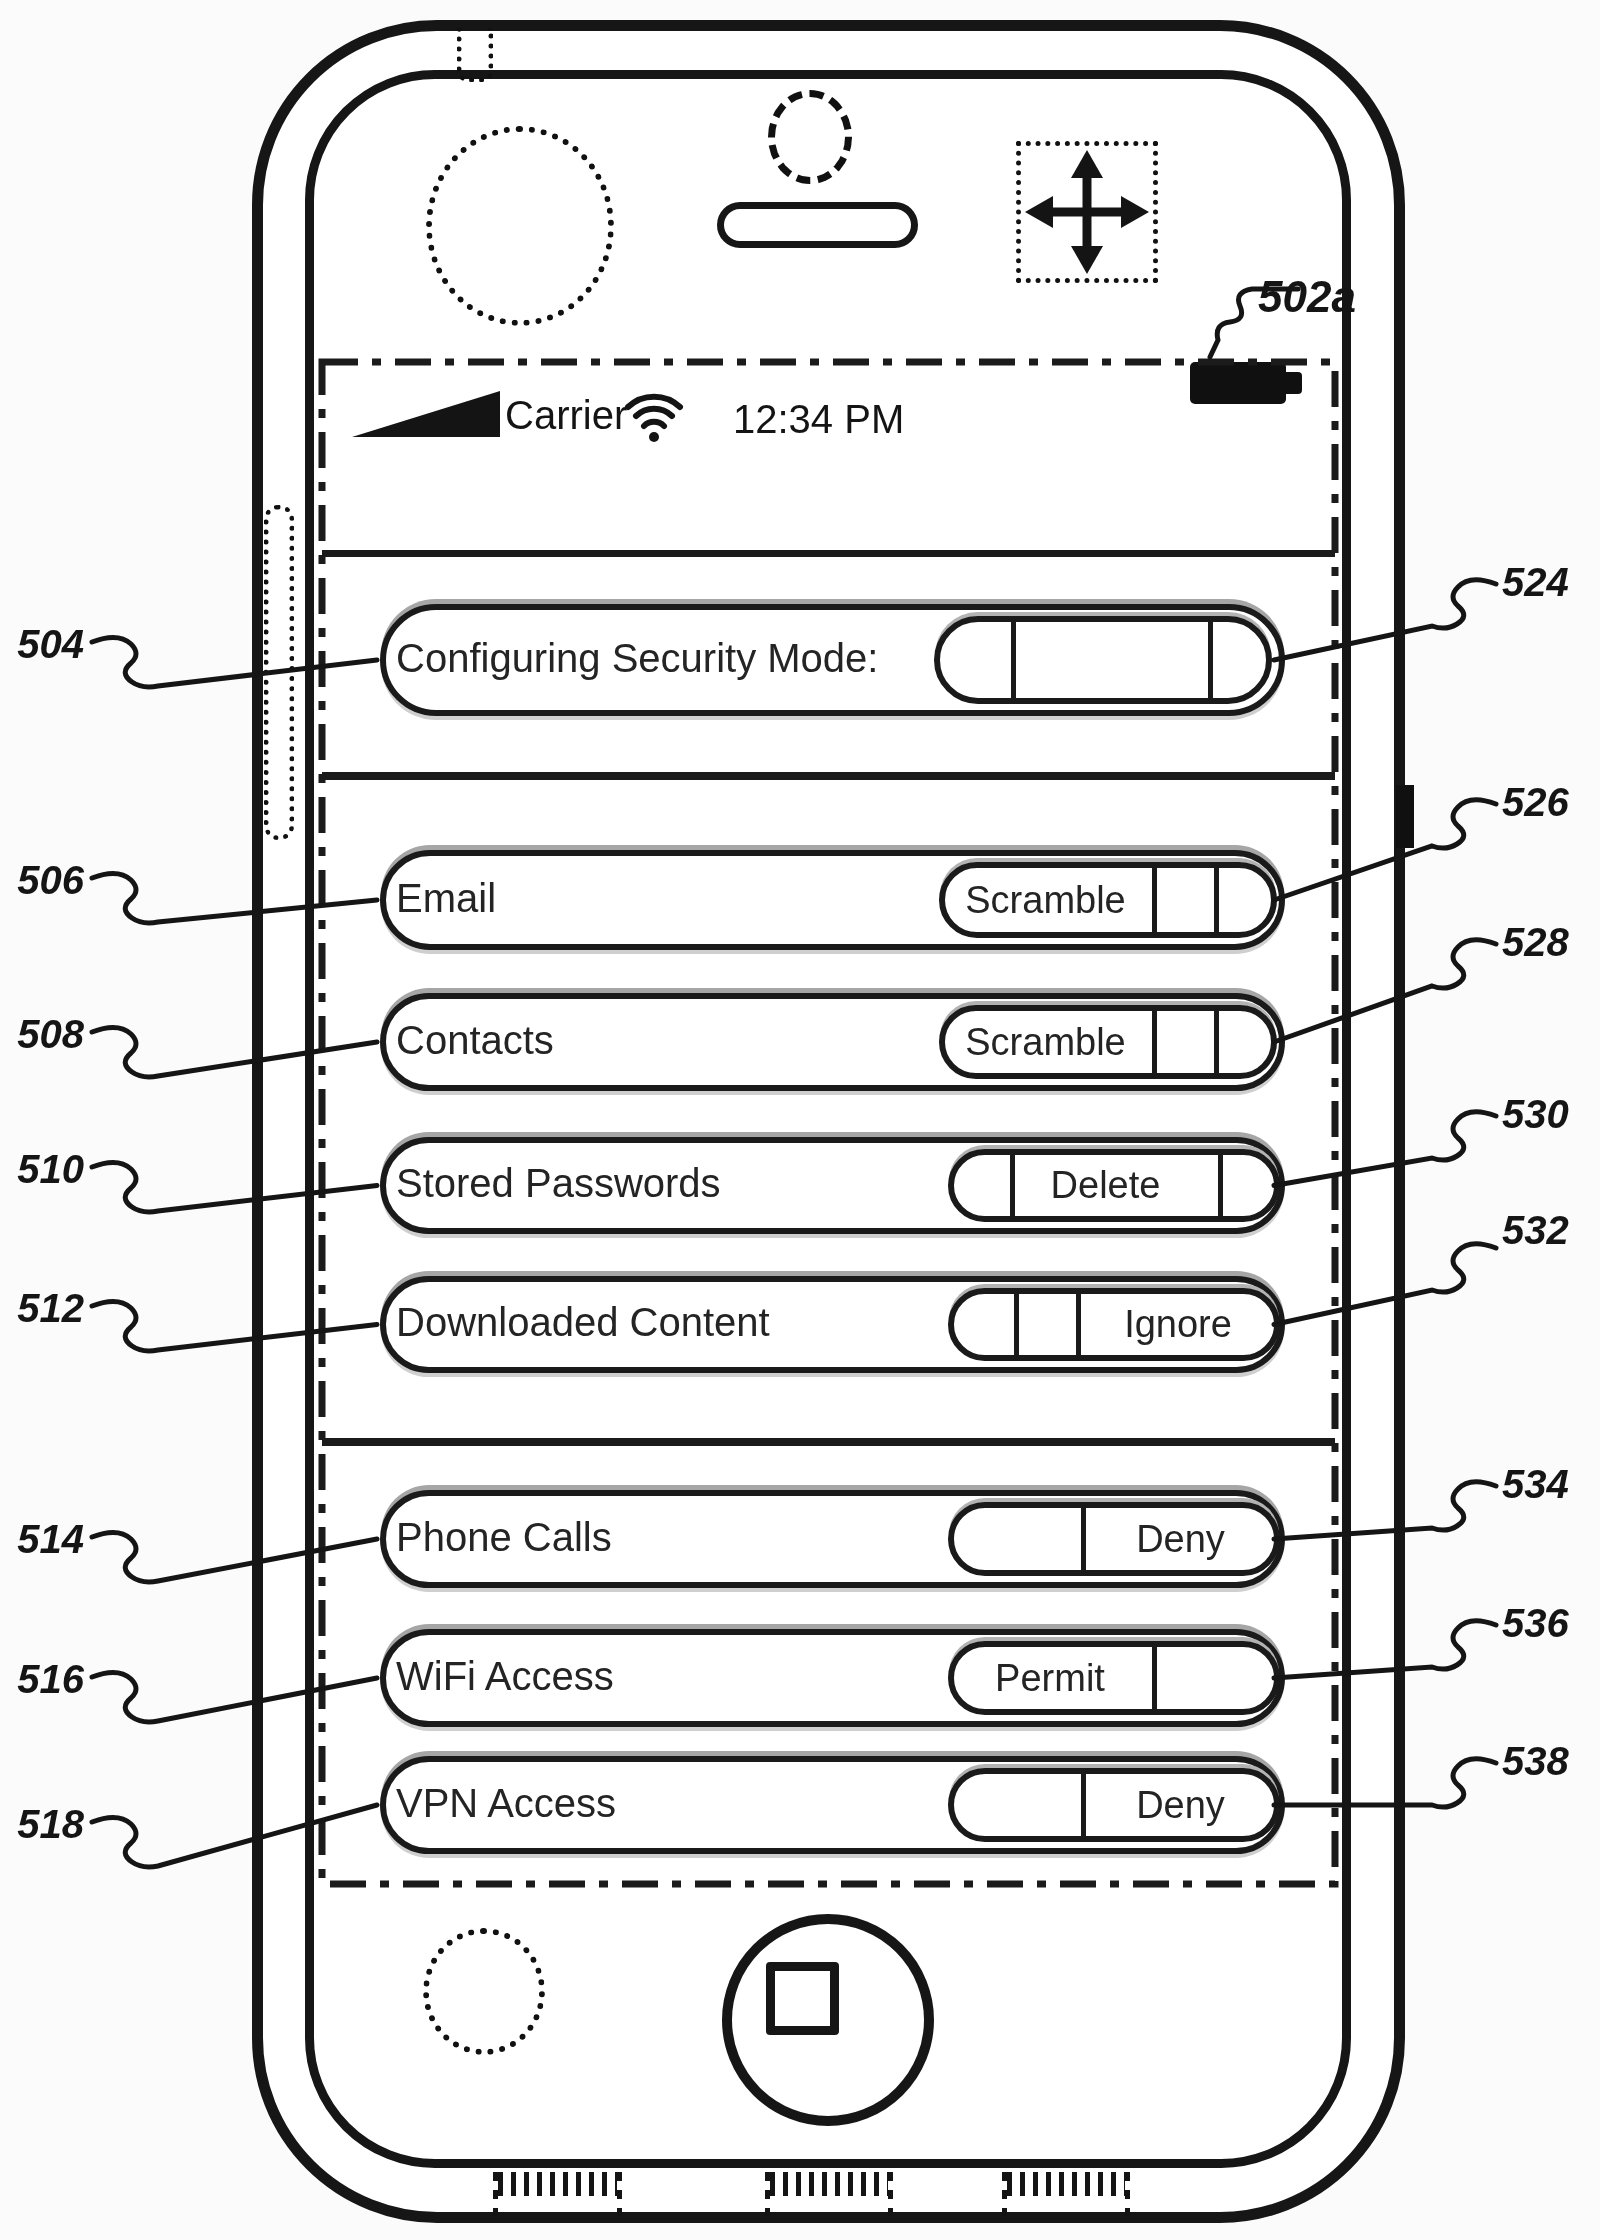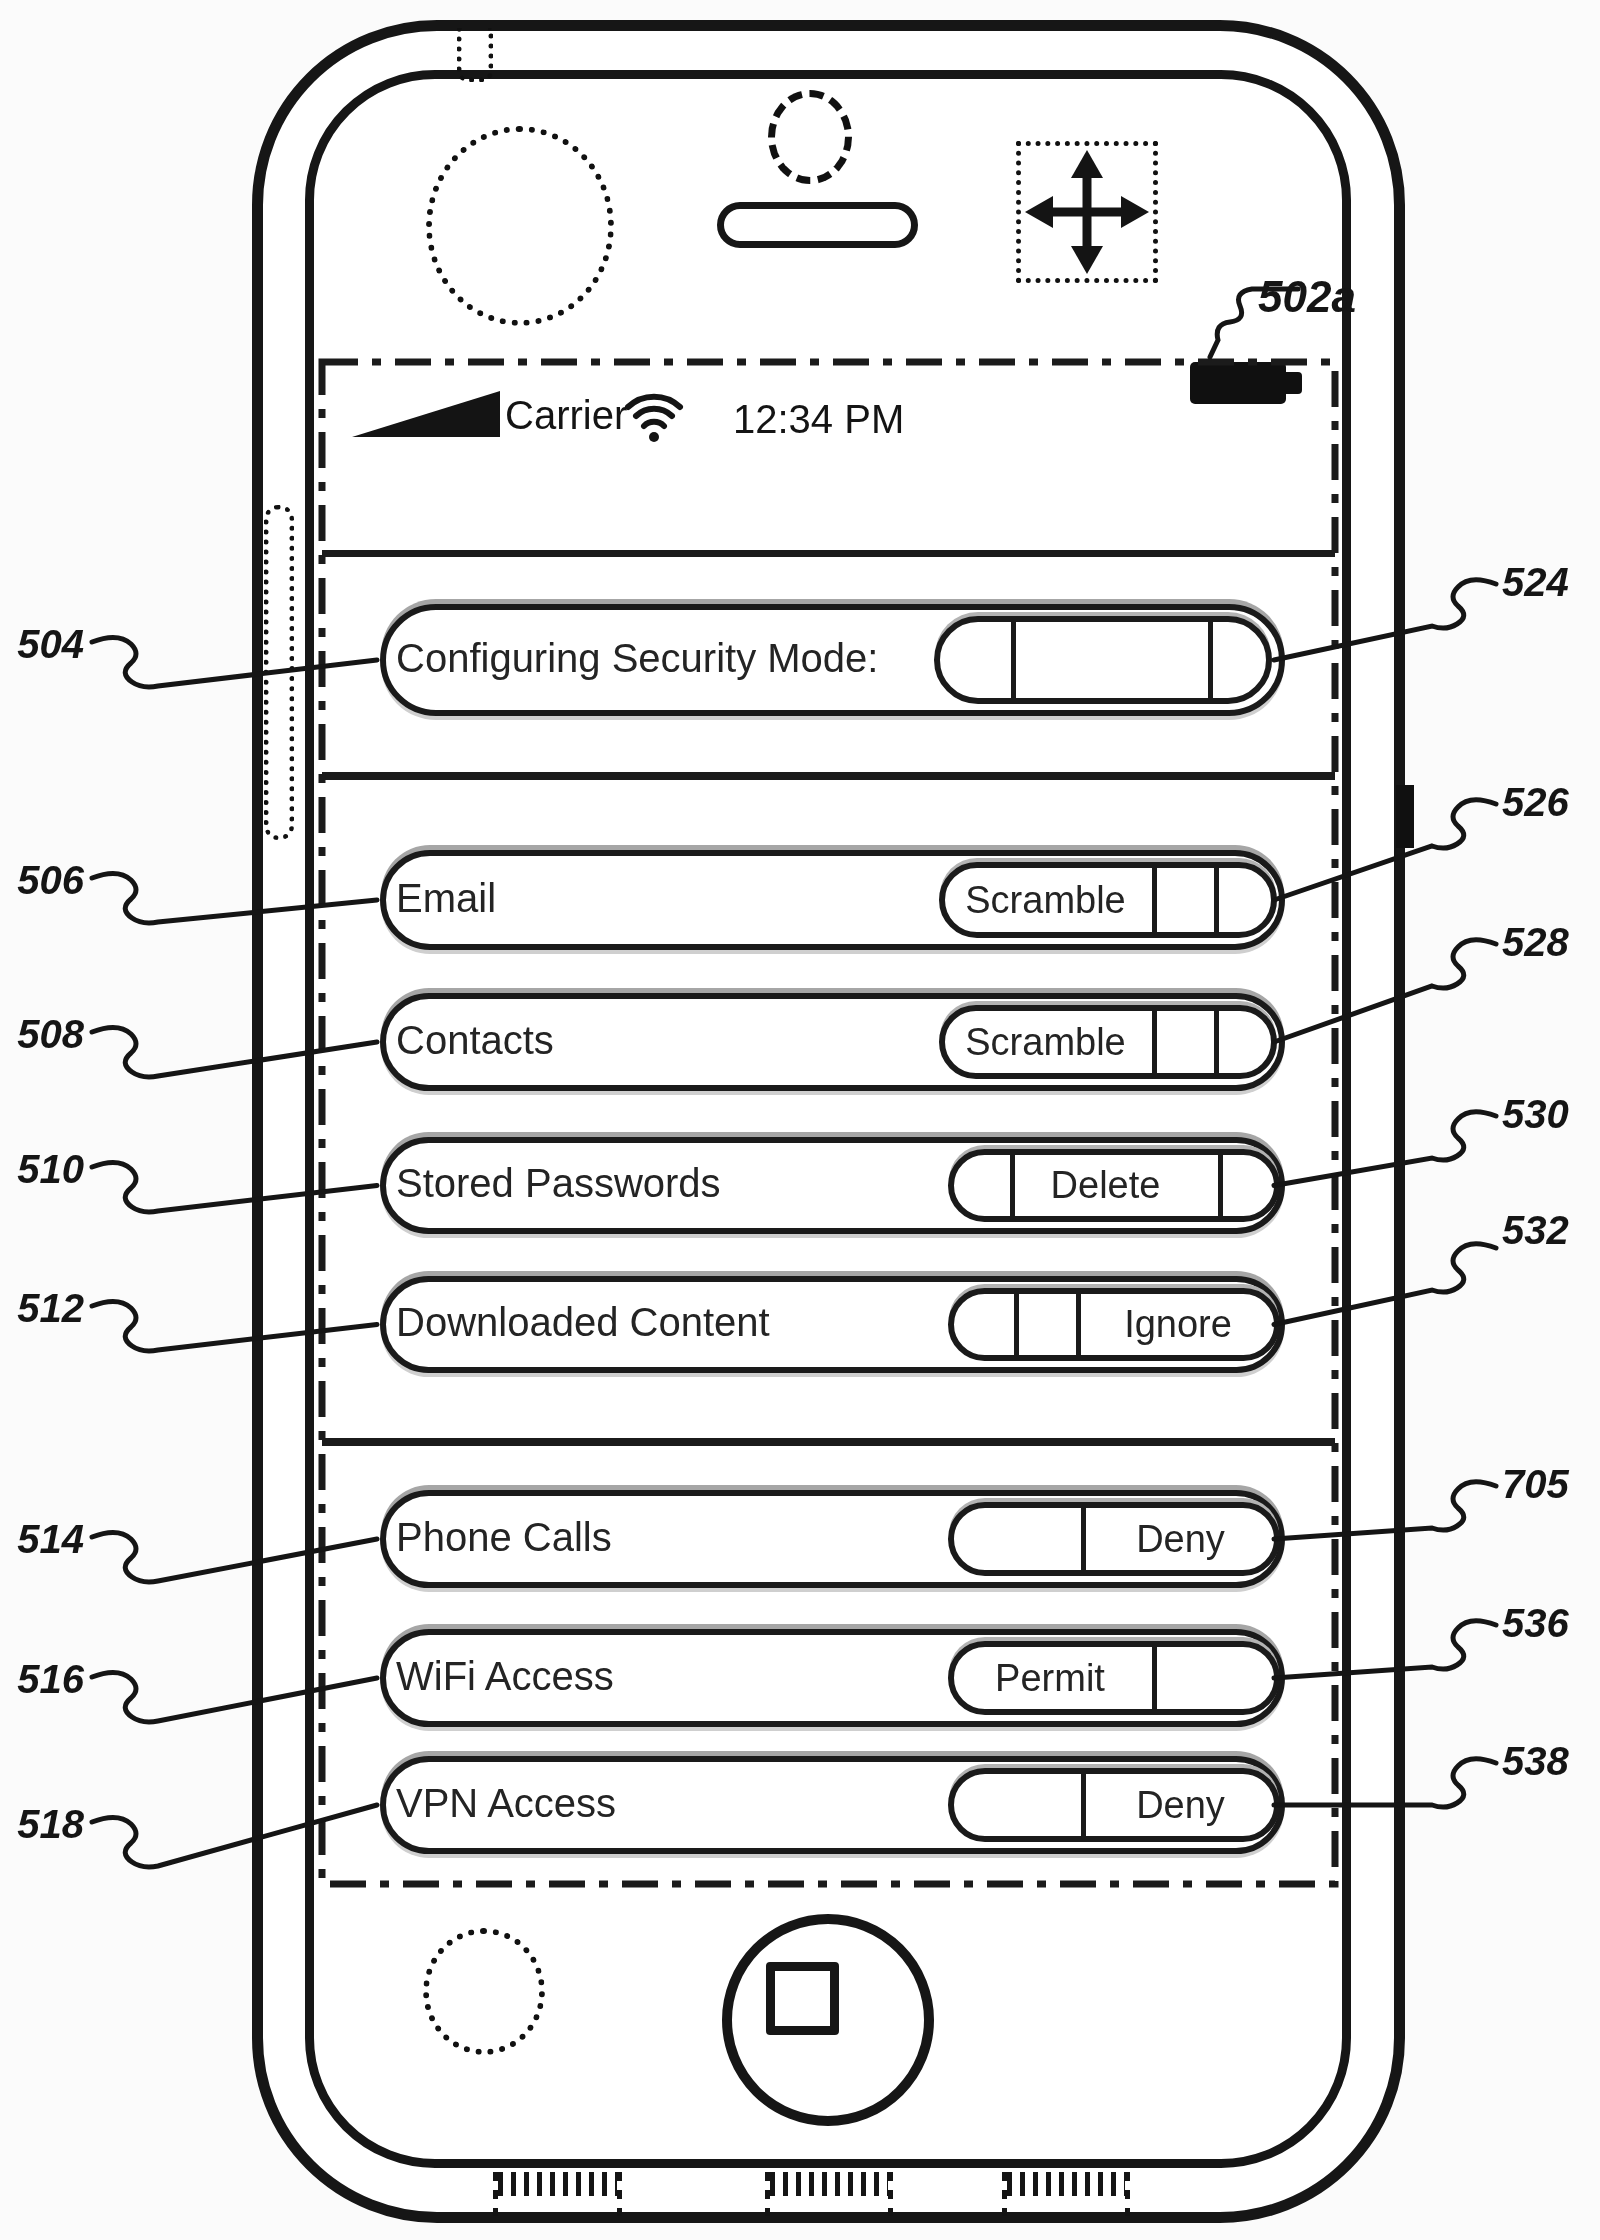--- a/index.html
+++ b/index.html
@@ -159,21 +159,21 @@
       <span class="abs ref ref-left" style="top: 1286px;">512</span>
       <span class="abs ref ref-right" style="top: 1196px; margin-top: 12px;">532</span>
       <div class="abs row" style="left: 380px; top: 1490px; width: 905px; height: 98px; border-radius: 49px;"></div>
       <span class="abs row-label" style="left: 396px; top: 1490px; height: 98px; line-height: 94px;">Phone Calls</span>
       <div class="abs pill" style="left: 948px; top: 1502px; width: 332px; height: 74px; border-radius: 37px;">
         <div class="pill-divider" style="left: 127px;"></div>
         <span class="seg-text" style="left: -6px; width: 133px;"></span>
         <span class="seg-text" style="left: 127px; width: 199px;">Deny</span>
       </div>
       <span class="abs ref ref-left" style="top: 1517px;">514</span>
-      <span class="abs ref ref-right" style="top: 1462px;">705</span>
+      <span class="abs ref ref-right" style="top: 1462px;">534</span>
       <div class="abs row" style="left: 380px; top: 1629px; width: 905px; height: 98px; border-radius: 49px;"></div>
       <span class="abs row-label" style="left: 396px; top: 1629px; height: 98px; line-height: 94px;">WiFi Access</span>
       <div class="abs pill" style="left: 948px; top: 1641px; width: 332px; height: 74px; border-radius: 37px;">
         <div class="pill-divider" style="left: 198px;"></div>
         <span class="seg-text" style="left: -6px; width: 204px;">Permit</span>
         <span class="seg-text" style="left: 198px; width: 128px;"></span>
       </div>
       <span class="abs ref ref-left" style="top: 1657px;">516</span>
       <span class="abs ref ref-right" style="top: 1601px;">536</span>
       <div class="abs row" style="left: 380px; top: 1756px; width: 905px; height: 98px; border-radius: 49px;"></div>

